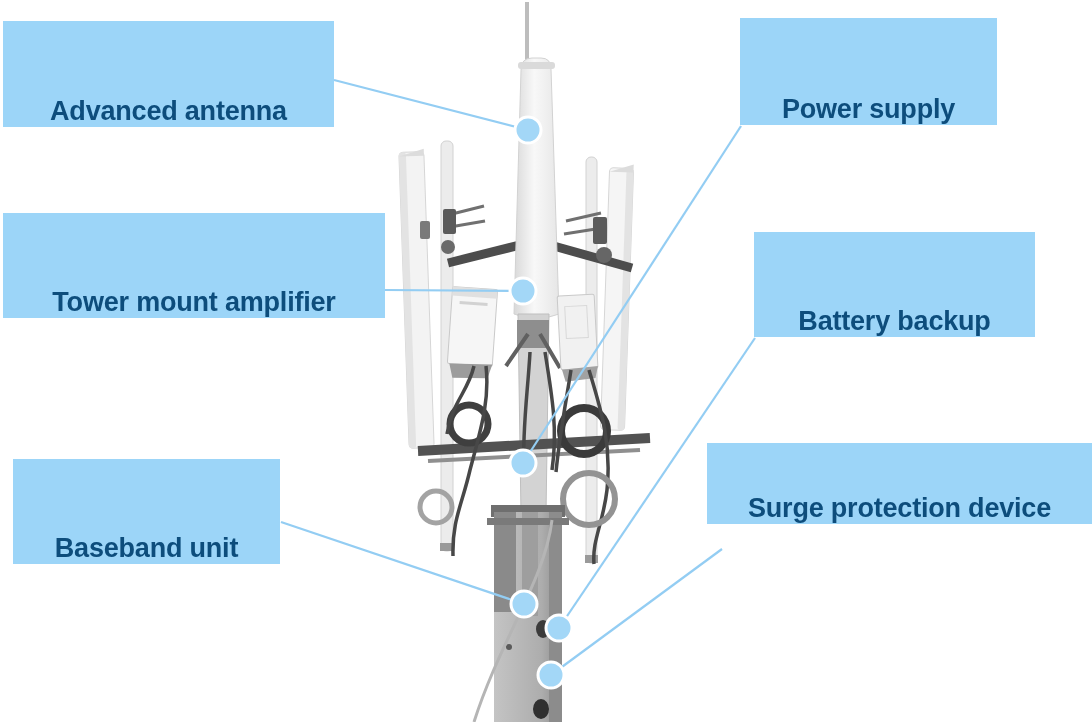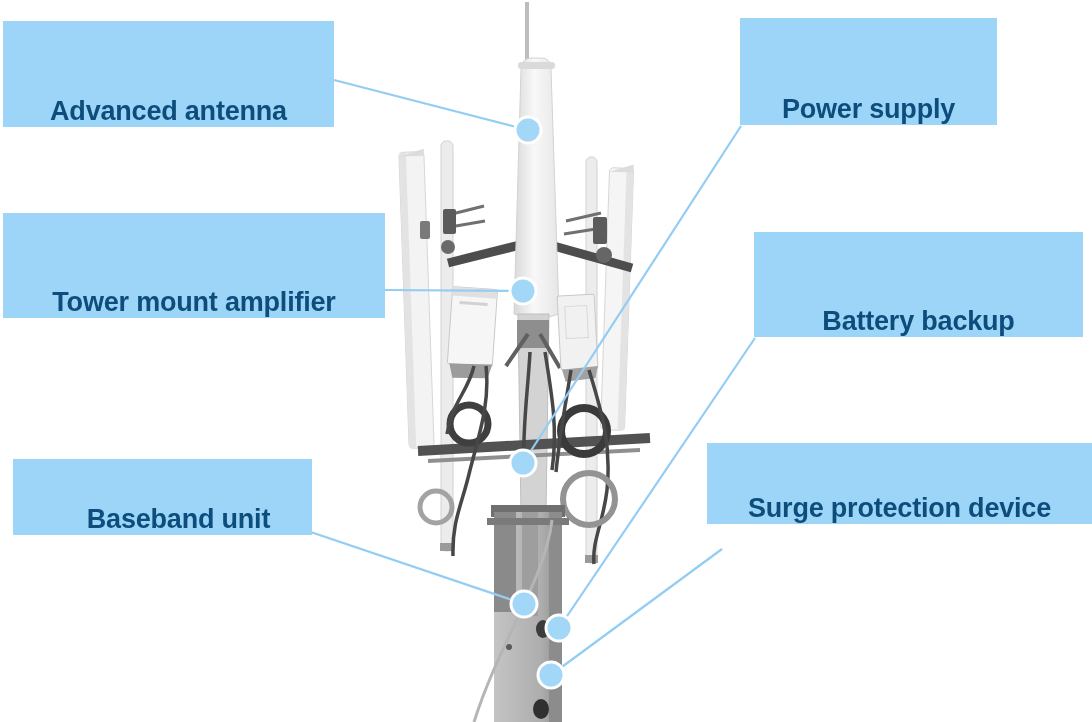--- a/index.html
+++ b/index.html
@@ -32,22 +32,22 @@
     display: flex; align-items: flex-end; justify-content: center;
     background: var(--label-bg, #9cd5f8);
     color: var(--label-text, #0d4d7c);
     font-size: 27px; font-weight: bold; letter-spacing: -0.2px;
     text-align: center; white-space: nowrap;
     z-index: 3;
   }
   #label-advanced-antenna      { left: 3px;   top: 21px;  width: 331px; height: 106px; }
   #label-power-supply          { left: 740px; top: 18px;  width: 257px; height: 107px; }
   #label-tower-mount-amplifier { left: 3px;   top: 213px; width: 382px; height: 105px; }
-  #label-battery-backup        { left: 754px; top: 232px; width: 329px; height: 105px; }
-  #label-baseband-unit         { left: 13px;  top: 459px; width: 267px; height: 76px; padding-left: 32px; }
+  #label-battery-backup        { left: 754px; top: 232px; width: 281px; height: 105px; }
+  #label-baseband-unit         { left: 13px;  top: 459px; width: 267px; height: 105px; }
   #label-surge-protection-device { left: 707px; top: 443px; width: 385px; height: 81px; }
 
   .connector {
     stroke: var(--connector, #93cdf3);
     stroke-width: 2.2;
     fill: none;
   }
   .marker {
     fill: var(--marker-fill, #a3d7f7);
     stroke: var(--marker-stroke, #ffffff);

